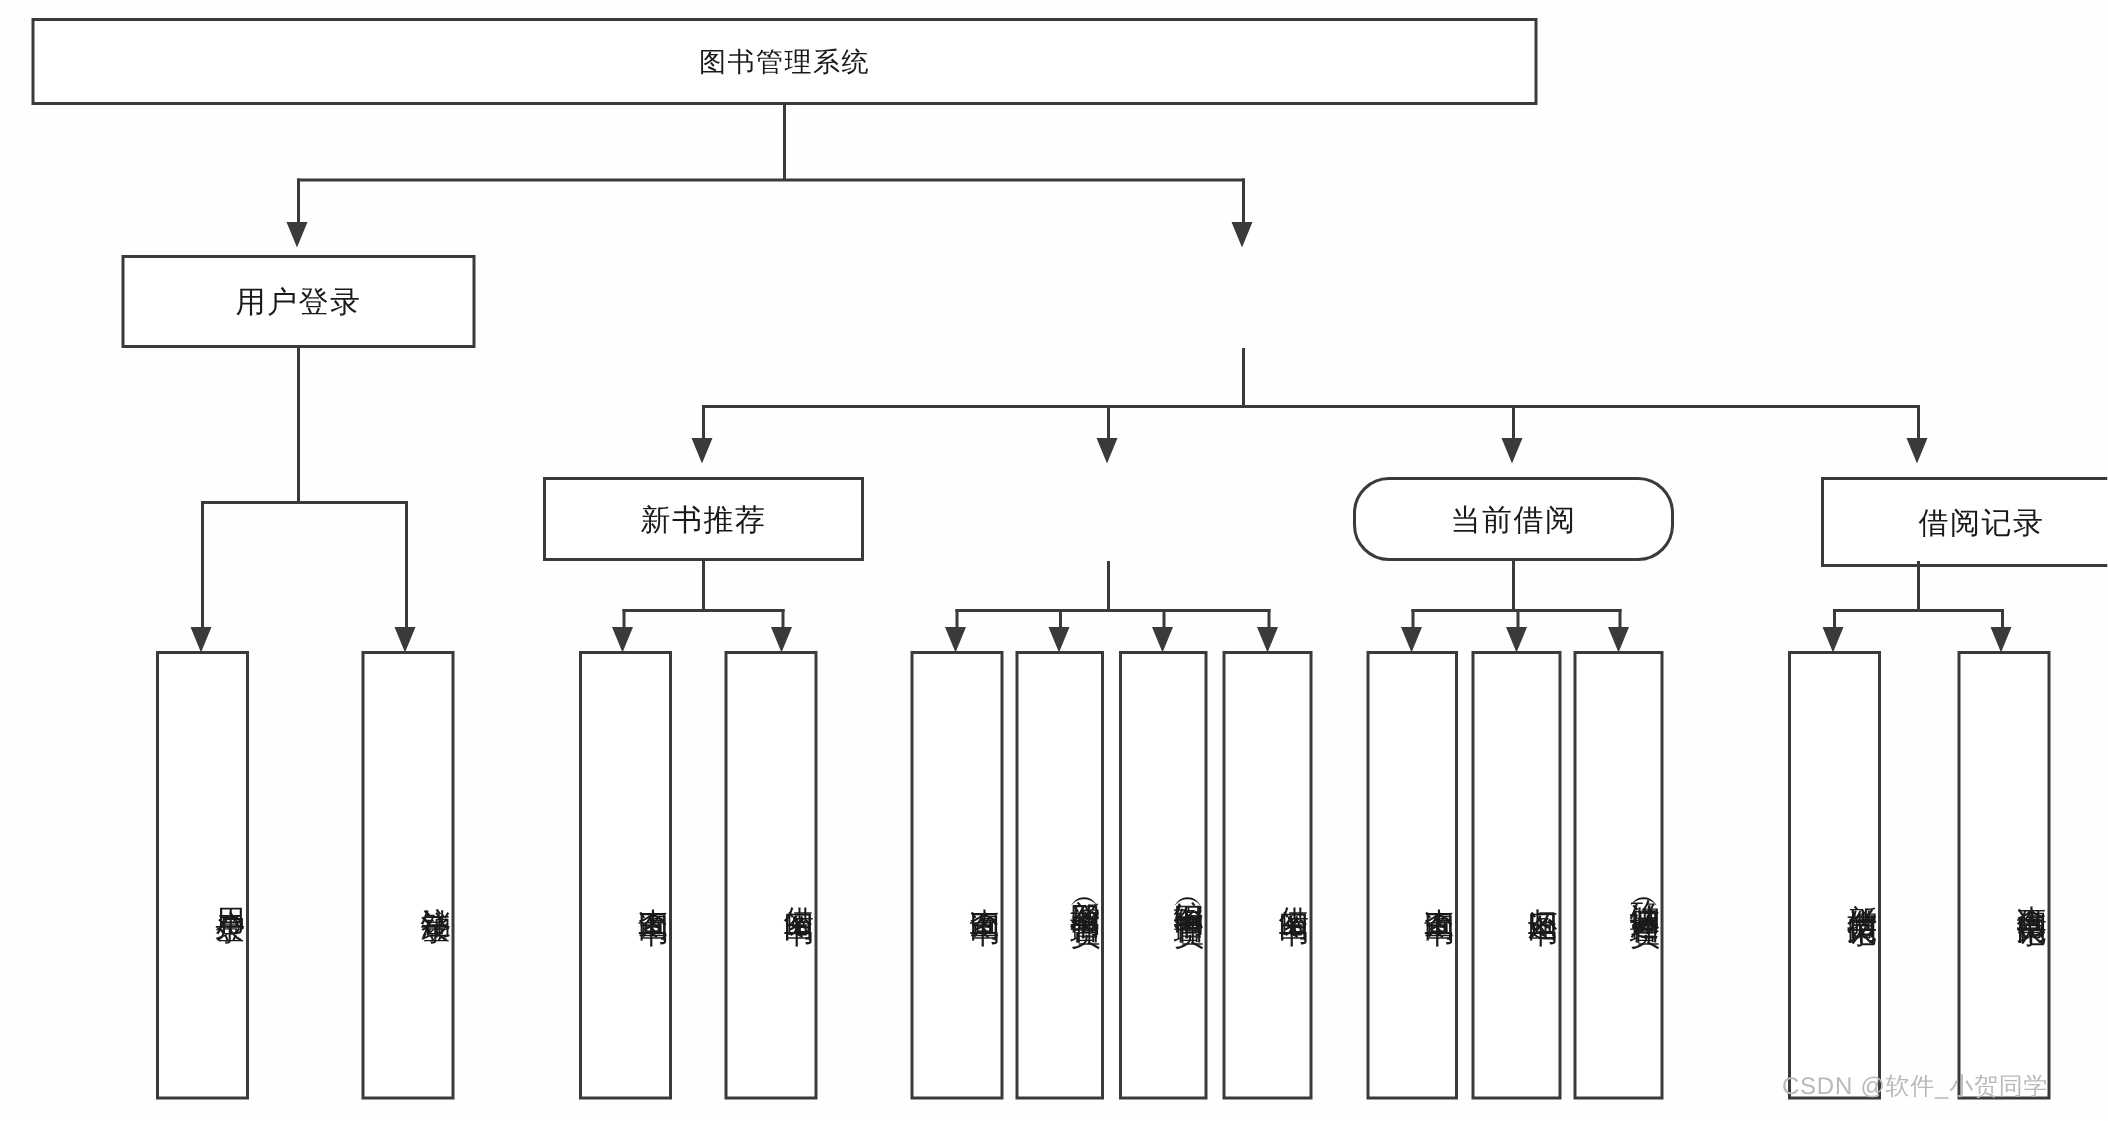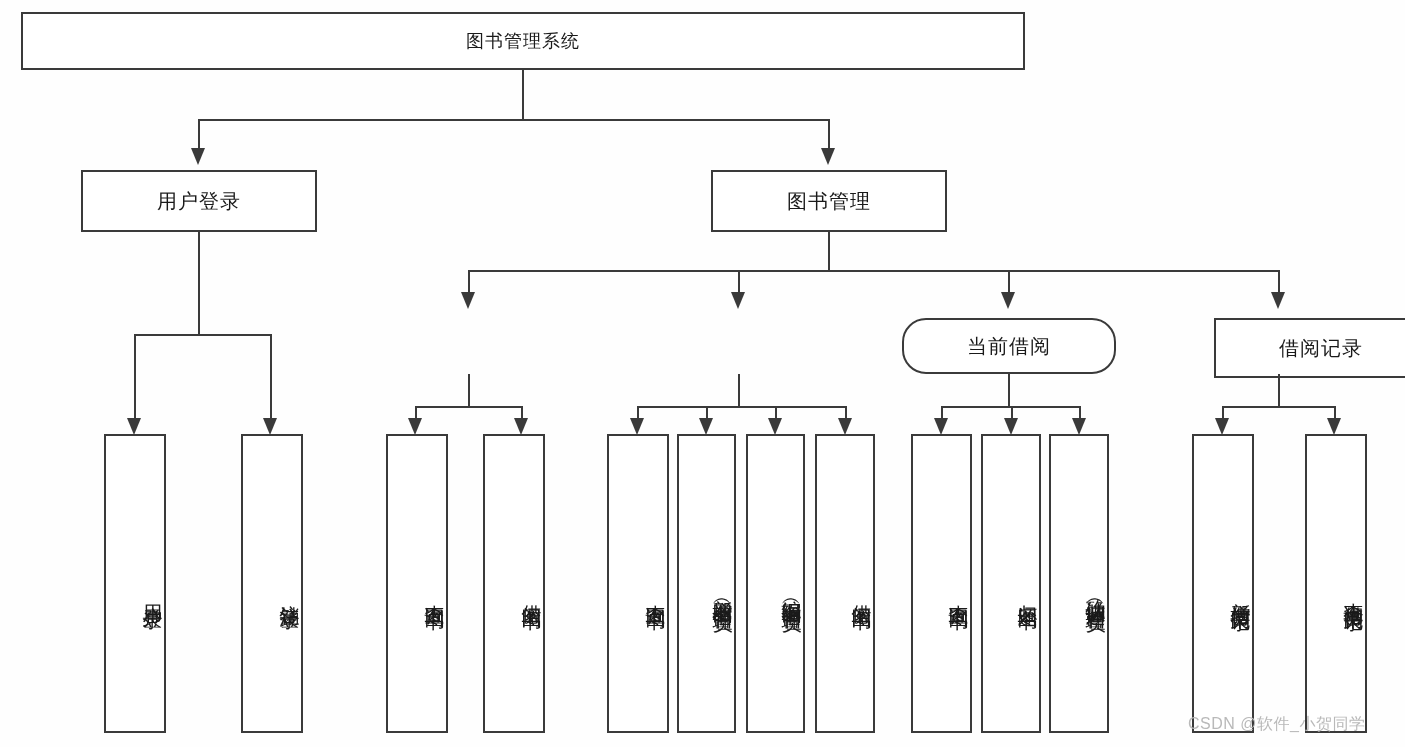--- a/index.html
+++ b/index.html
@@ -98,43 +98,43 @@
 
   <div class="hline" style="left:198px; top:119px; width:632px;"></div>
 
   <div class="vline" style="left:198px; top:119px; height:31px;"></div>
   <div class="arrow" style="left:191px; top:148px;"></div>
   <div class="vline" style="left:828px; top:119px; height:31px;"></div>
   <div class="arrow" style="left:821px; top:148px;"></div>
 
   <div class="node level2" style="left:81px; top:170px; width:236px; height:62px;">
     <span class="label">用户登录</span>
-  </div>
-  <div class="node level2" style="left:711px; top:170px; width:236px; height:62px;">
-    <span class="label">图书管理</span>
   </div>
 
   <div class="vline" style="left:198px; top:232px; height:104px;"></div>
   <div class="hline" style="left:134px; top:334px; width:138px;"></div>
   <div class="vline" style="left:134px; top:334px; height:86px;"></div>
   <div class="arrow" style="left:127px; top:418px;"></div>
   <div class="vline" style="left:270px; top:334px; height:86px;"></div>
   <div class="arrow" style="left:263px; top:418px;"></div>
 
   <div class="vline" style="left:828px; top:232px; height:40px;"></div>
   <div class="hline" style="left:468px; top:270px; width:812px;"></div>
   <div class="vline" style="left:468px; top:270px; height:24px;"></div>
   <div class="arrow" style="left:461px; top:292px;"></div>
   <div class="vline" style="left:738px; top:270px; height:24px;"></div>
   <div class="arrow" style="left:731px; top:292px;"></div>
   <div class="vline" style="left:1008px; top:270px; height:24px;"></div>
   <div class="arrow" style="left:1001px; top:292px;"></div>
   <div class="vline" style="left:1278px; top:270px; height:24px;"></div>
   <div class="arrow" style="left:1271px; top:292px;"></div>
 
+  <div class="node level2" style="left:362px; top:318px; width:214px; height:56px;">
+    <span class="label">新书推荐</span>
+  </div>
   <div class="node level2" style="left:902px; top:318px; width:214px; height:56px;border-radius:24px;">
     <span class="label">当前借阅</span>
   </div>
   <div class="node level2" style="left:1214px; top:318px; width:214px; height:60px;">
     <span class="label">借阅记录</span>
   </div>
 
   <div class="vline" style="left:468px; top:374px; height:34px;"></div>
   <div class="hline" style="left:415px; top:406px; width:108px;"></div>
   <div class="vline" style="left:415px; top:406px; height:14px;"></div>

